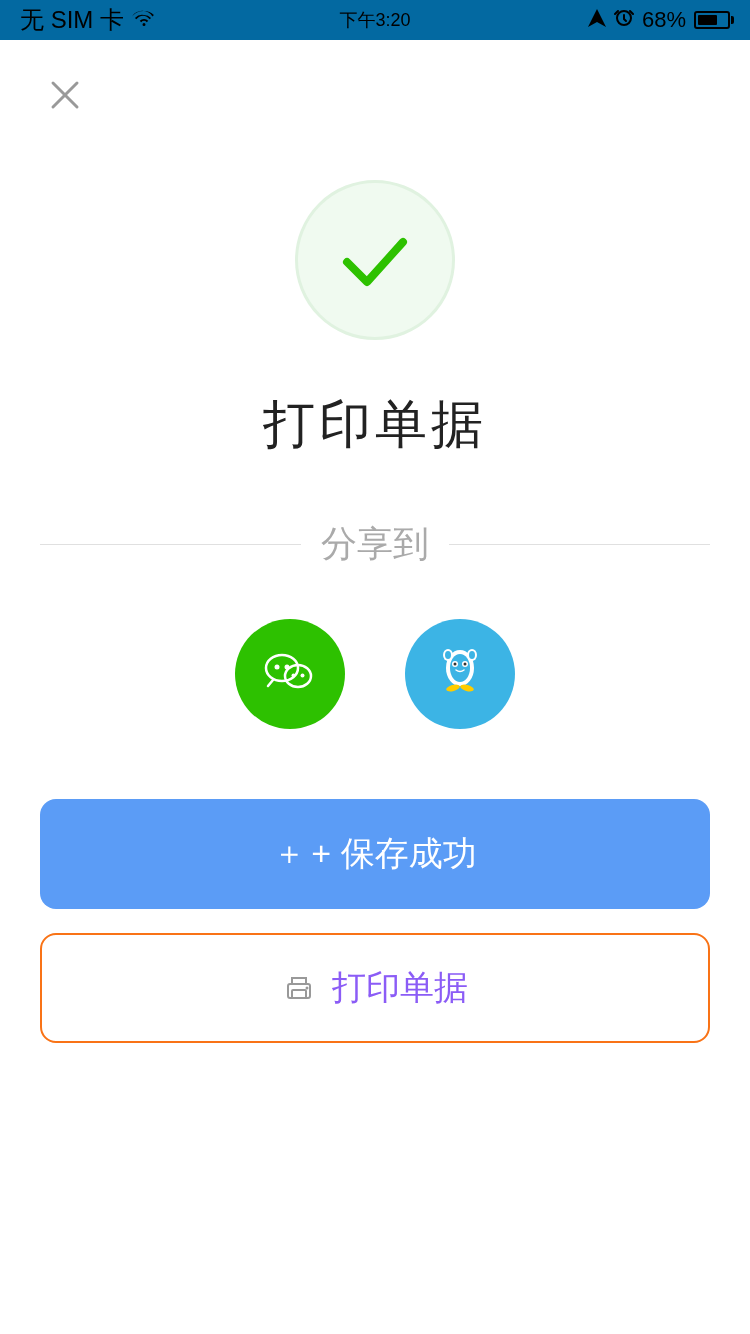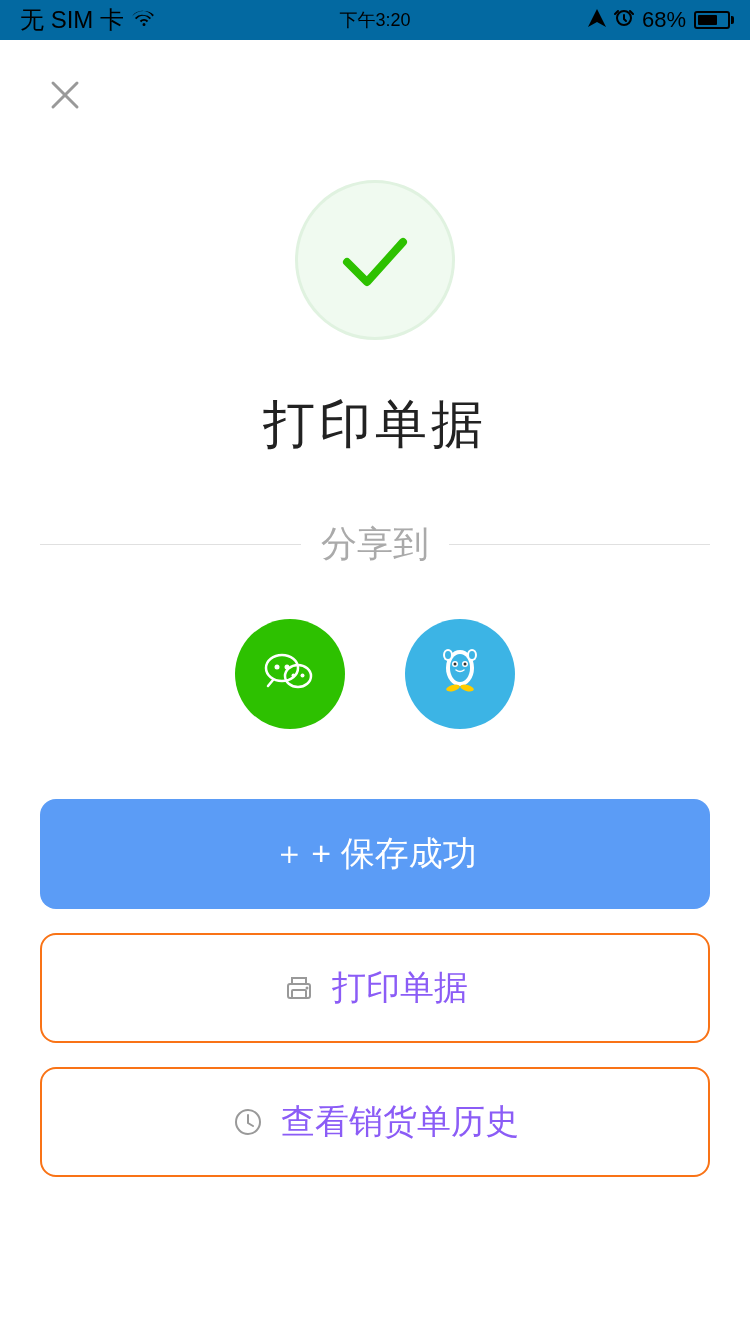--- a/index.html
+++ b/index.html
@@ -360,22 +360,13 @@
       <svg width="34" height="34" viewBox="0 0 34 34" fill="none" xmlns="http://www.w3.org/2000/svg">
         <rect x="6" y="13" width="22" height="14" rx="2" stroke="#999" stroke-width="2"></rect>
         <path d="M10 13V7h14v6" stroke="#999" stroke-width="2"></path>
         <rect x="10" y="19" width="14" height="8" rx="1" fill="#fff" stroke="#999" stroke-width="2"></rect>
         <circle cx="25" cy="17" r="1.5" fill="#999"></circle>
       </svg>
     </span>
     <span>打印单据</span>
   </button>
 
-  <button class="action-btn action-btn-secondary">
-    <span class="btn-icon">
-      <svg width="34" height="34" viewBox="0 0 34 34" fill="none" xmlns="http://www.w3.org/2000/svg">
-        <circle cx="17" cy="17" r="12" stroke="#999" stroke-width="2"></circle>
-        <path d="M17 10v8l5 3" stroke="#999" stroke-width="2" stroke-linecap="round"></path>
-      </svg>
-    </span>
-    <span>查看销货单历史</span>
-  </button>
 </div>
 
 </body></html>

